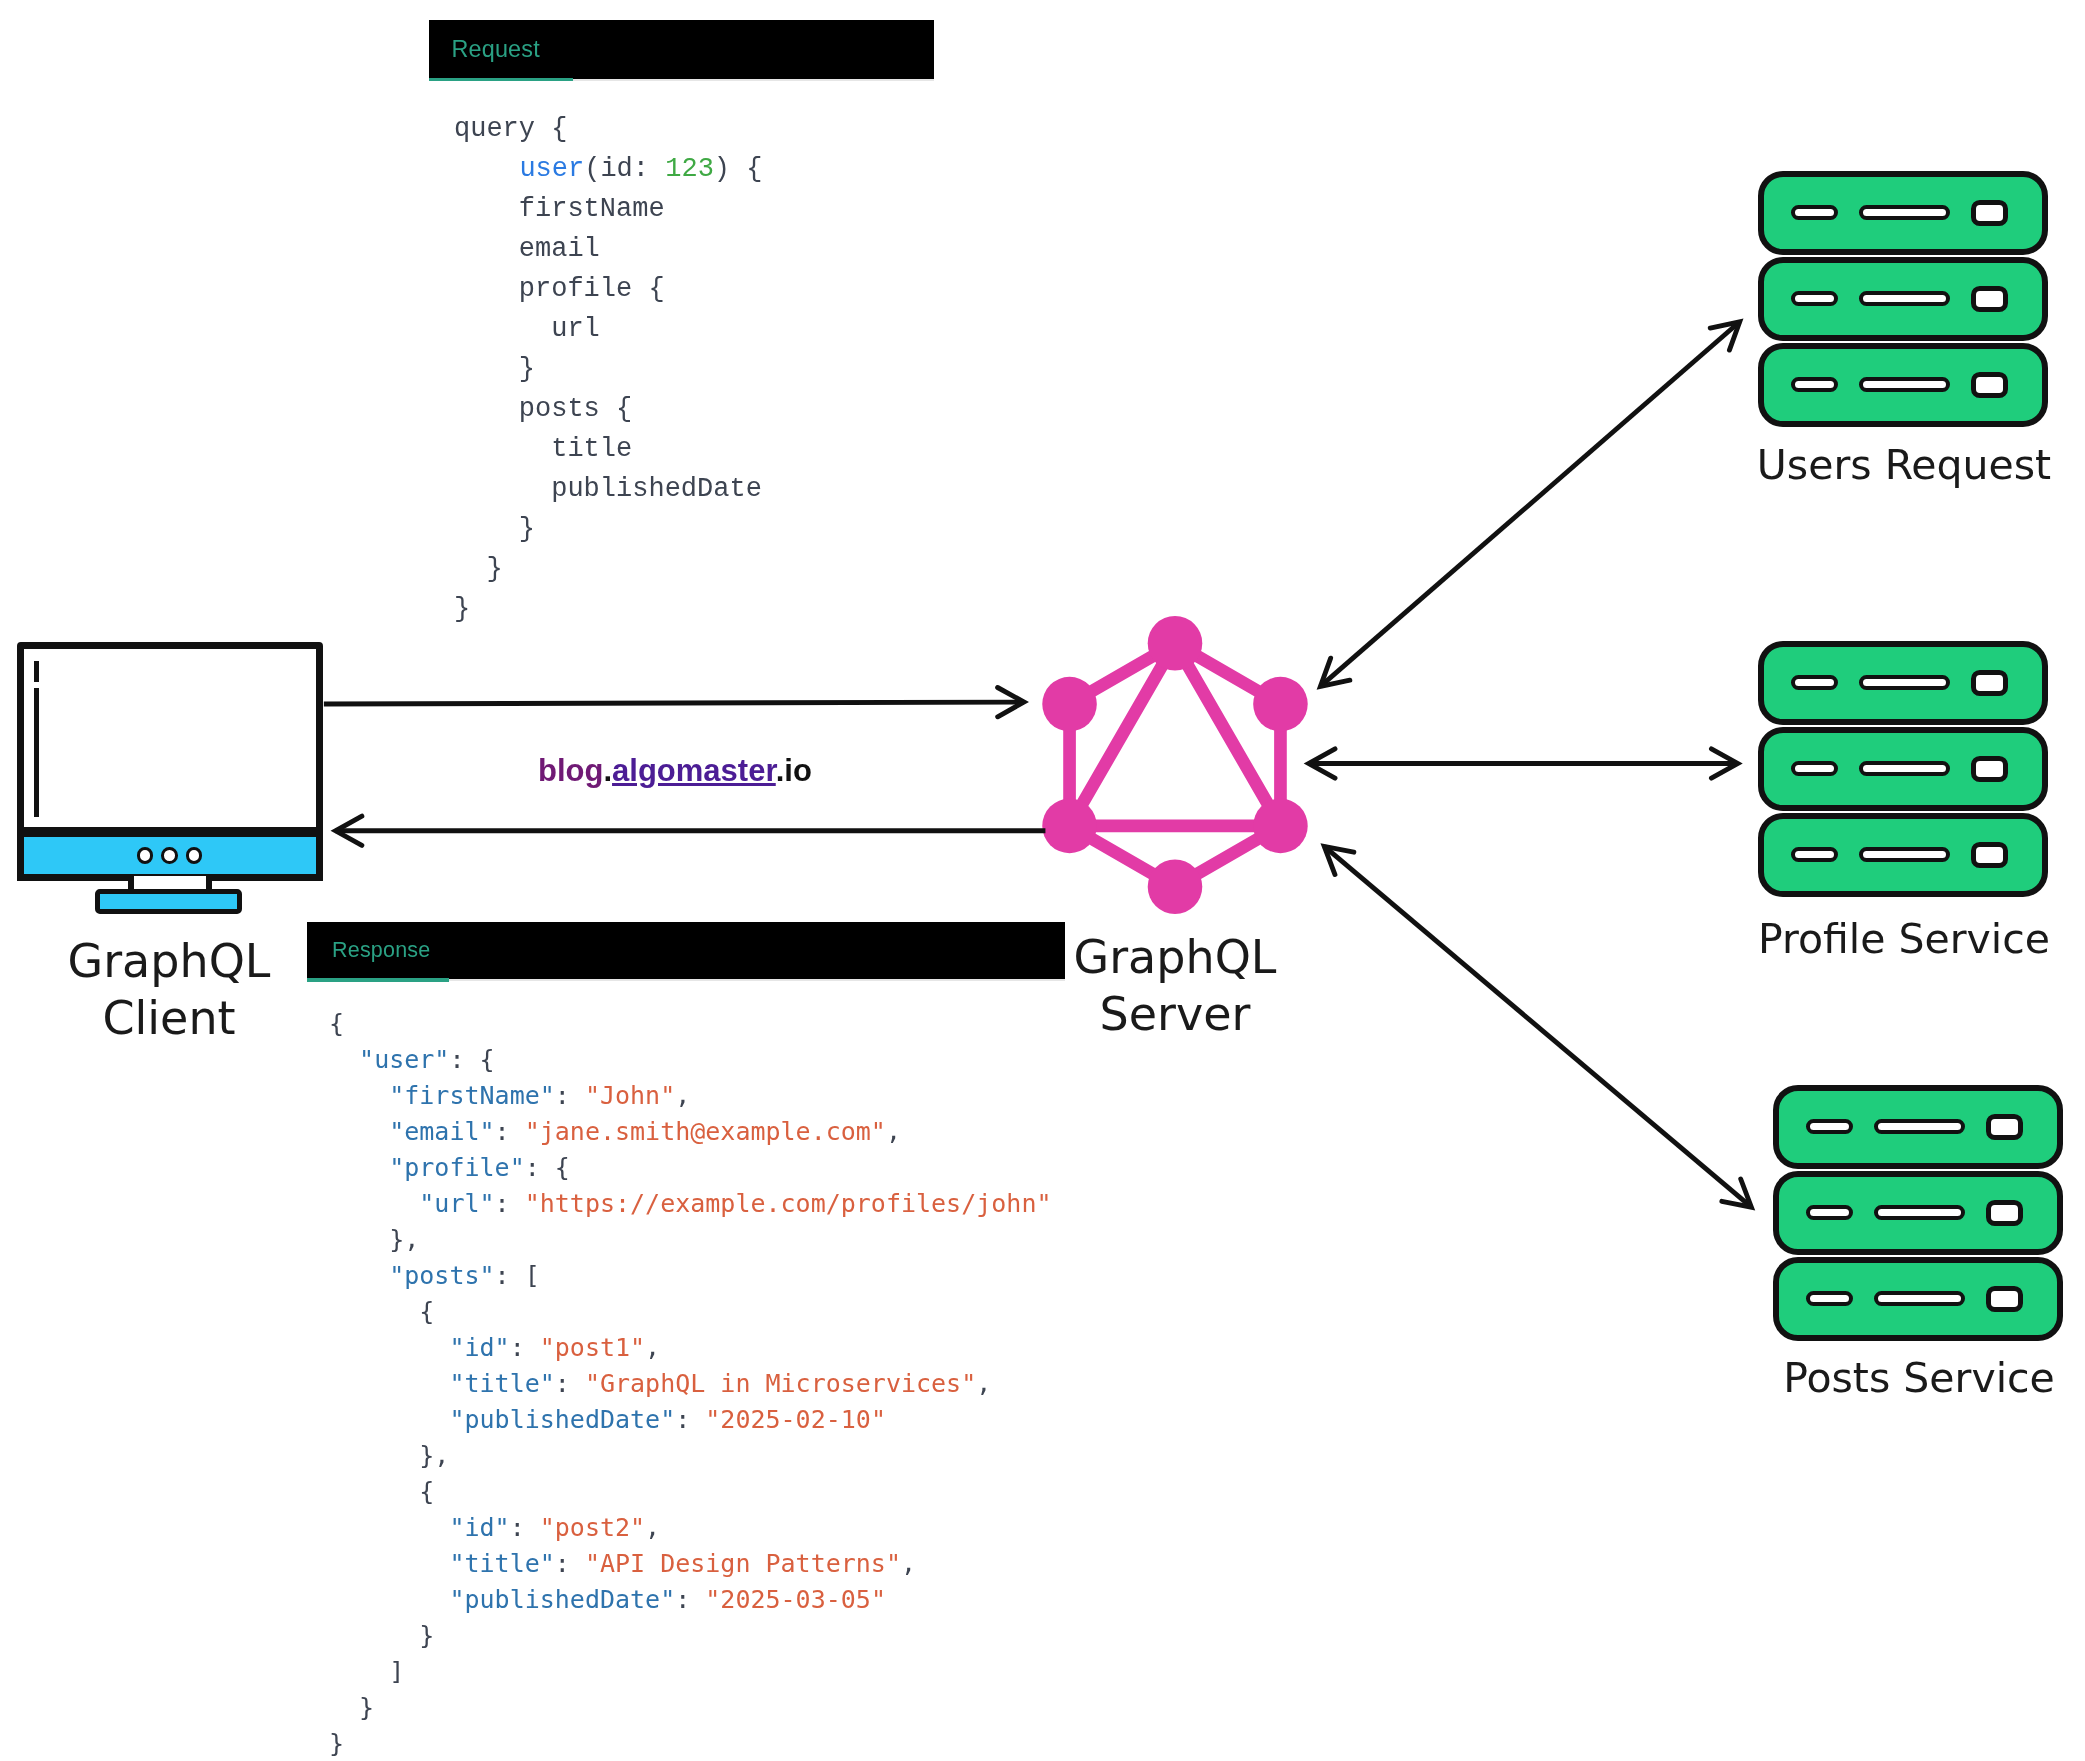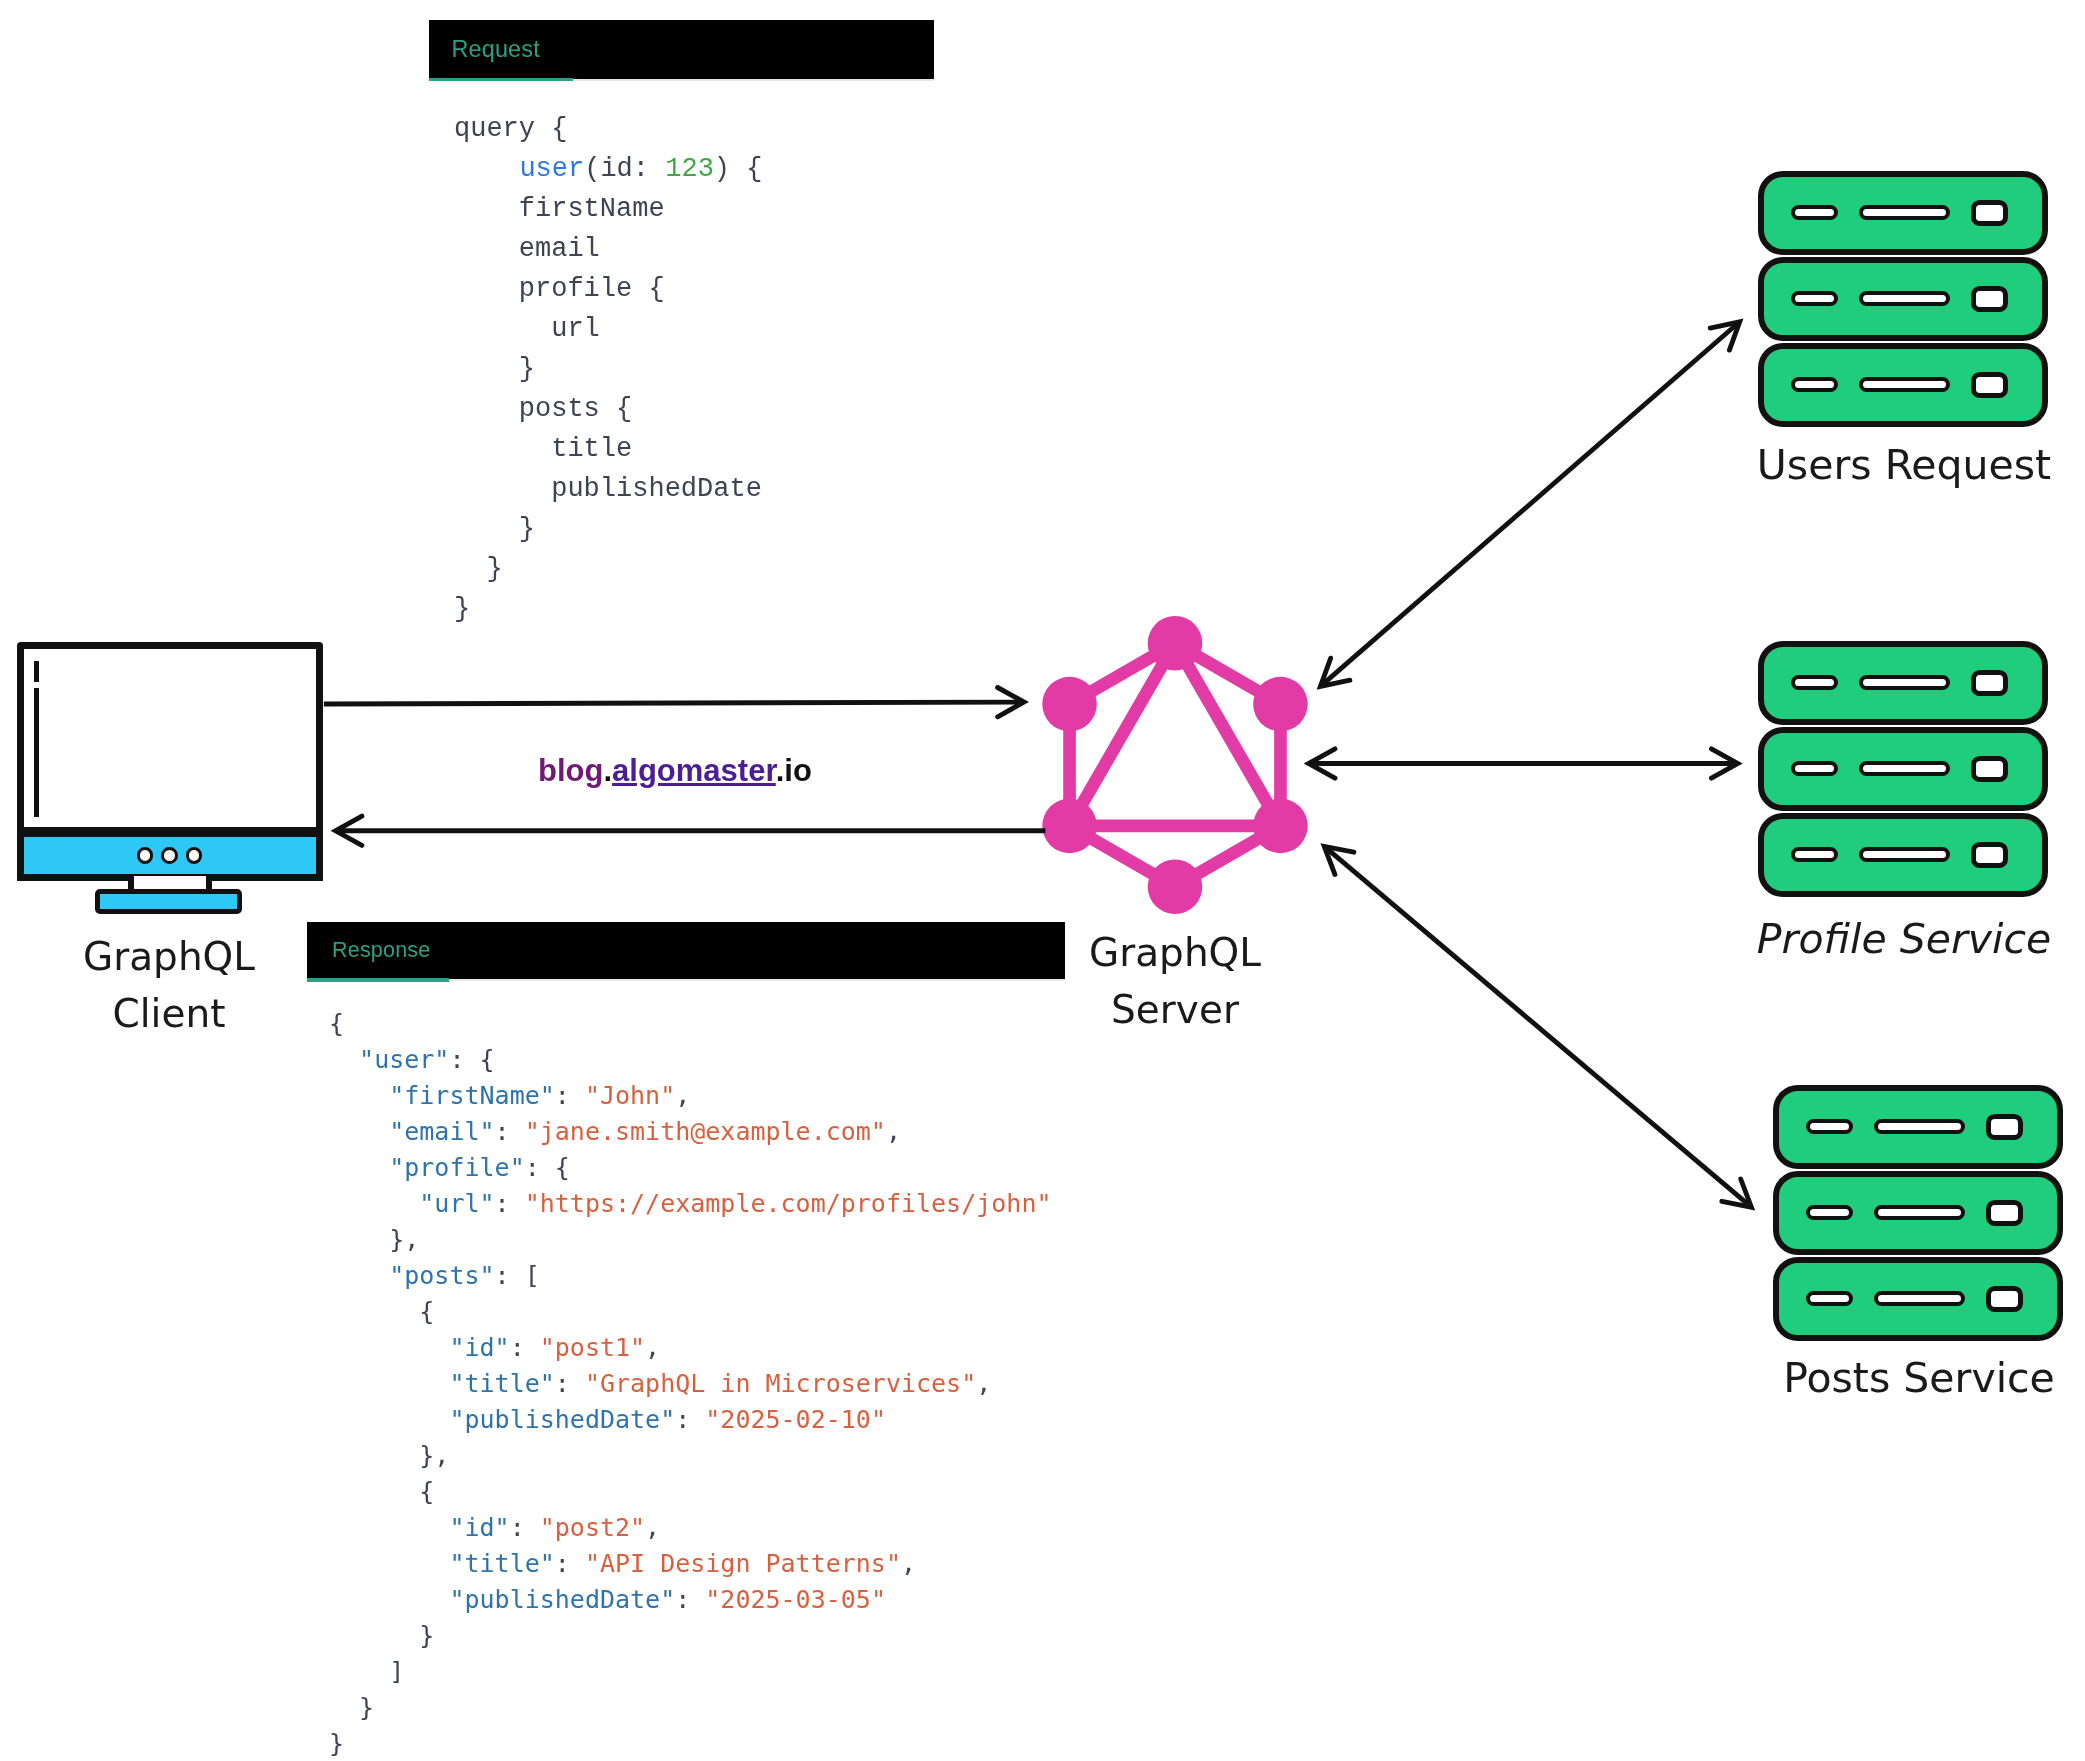--- a/index.html
+++ b/index.html
@@ -29,21 +29,21 @@
   .monitor-bar{position:absolute;left:16.6px;top:830px;width:292px;height:37px;
                background:#2ec8f7;border:7.8px solid #111;display:flex;align-items:center;justify-content:center;gap:7.8px;}
   .bar-dot{width:10.7px;height:10.7px;border:3.9px solid #111;border-radius:50%;background:#fff;}
   .monitor-neck{position:absolute;left:128px;top:876px;width:72px;height:17.6px;
                 background:#fff;border-left:6.8px solid #111;border-right:6.8px solid #111;}
   .monitor-base{position:absolute;left:95px;top:889px;width:137px;height:14.6px;
                 background:#2ec8f7;border:5.9px solid #111;border-radius:4.9px;}
 
   
   .hand-label{position:absolute;text-align:center;color:#1a1a1a;
-              font-family:"DejaVu Sans","Liberation Sans",sans-serif;font-size:39px;font-weight:500;
+              font-family:"DejaVu Sans","Liberation Sans",sans-serif;font-size:46px;font-weight:500;
               transform:translateX(-50%);white-space:nowrap;}
   .service-label{font-size:41px;}
 
   
   .watermark{position:absolute;left:538px;top:753px;font-size:31px;font-weight:bold;
              font-family:"Liberation Sans","DejaVu Sans",sans-serif;}
   .wm-green{color:#701a75;} .wm-dark{color:#111;} .wm-blue{color:#4c1d95;text-decoration:underline;}
 
   
   .server-stack{position:absolute;width:292px;}
@@ -139,21 +139,21 @@
       <div class="slab-pill-small"></div>
       <div class="slab-pill-long"></div>
       <div class="slab-square"></div>
     </div>
   <div class="server-slab" style="top:172px;">
       <div class="slab-pill-small"></div>
       <div class="slab-pill-long"></div>
       <div class="slab-square"></div>
     </div>
 </div>
-<div class="hand-label service-label" style="left:1904px;top:915px;font-style:italic;">Profile Service</div>
+<div class="hand-label service-label" style="left:1904px;top:915px;">Profile Service</div>
 
 <div class="server-stack" style="left:1773px;top:1085px;">
   <div class="server-slab" style="top:0;">
       <div class="slab-pill-small"></div>
       <div class="slab-pill-long"></div>
       <div class="slab-square"></div>
     </div>
   <div class="server-slab" style="top:86px;">
       <div class="slab-pill-small"></div>
       <div class="slab-pill-long"></div>

